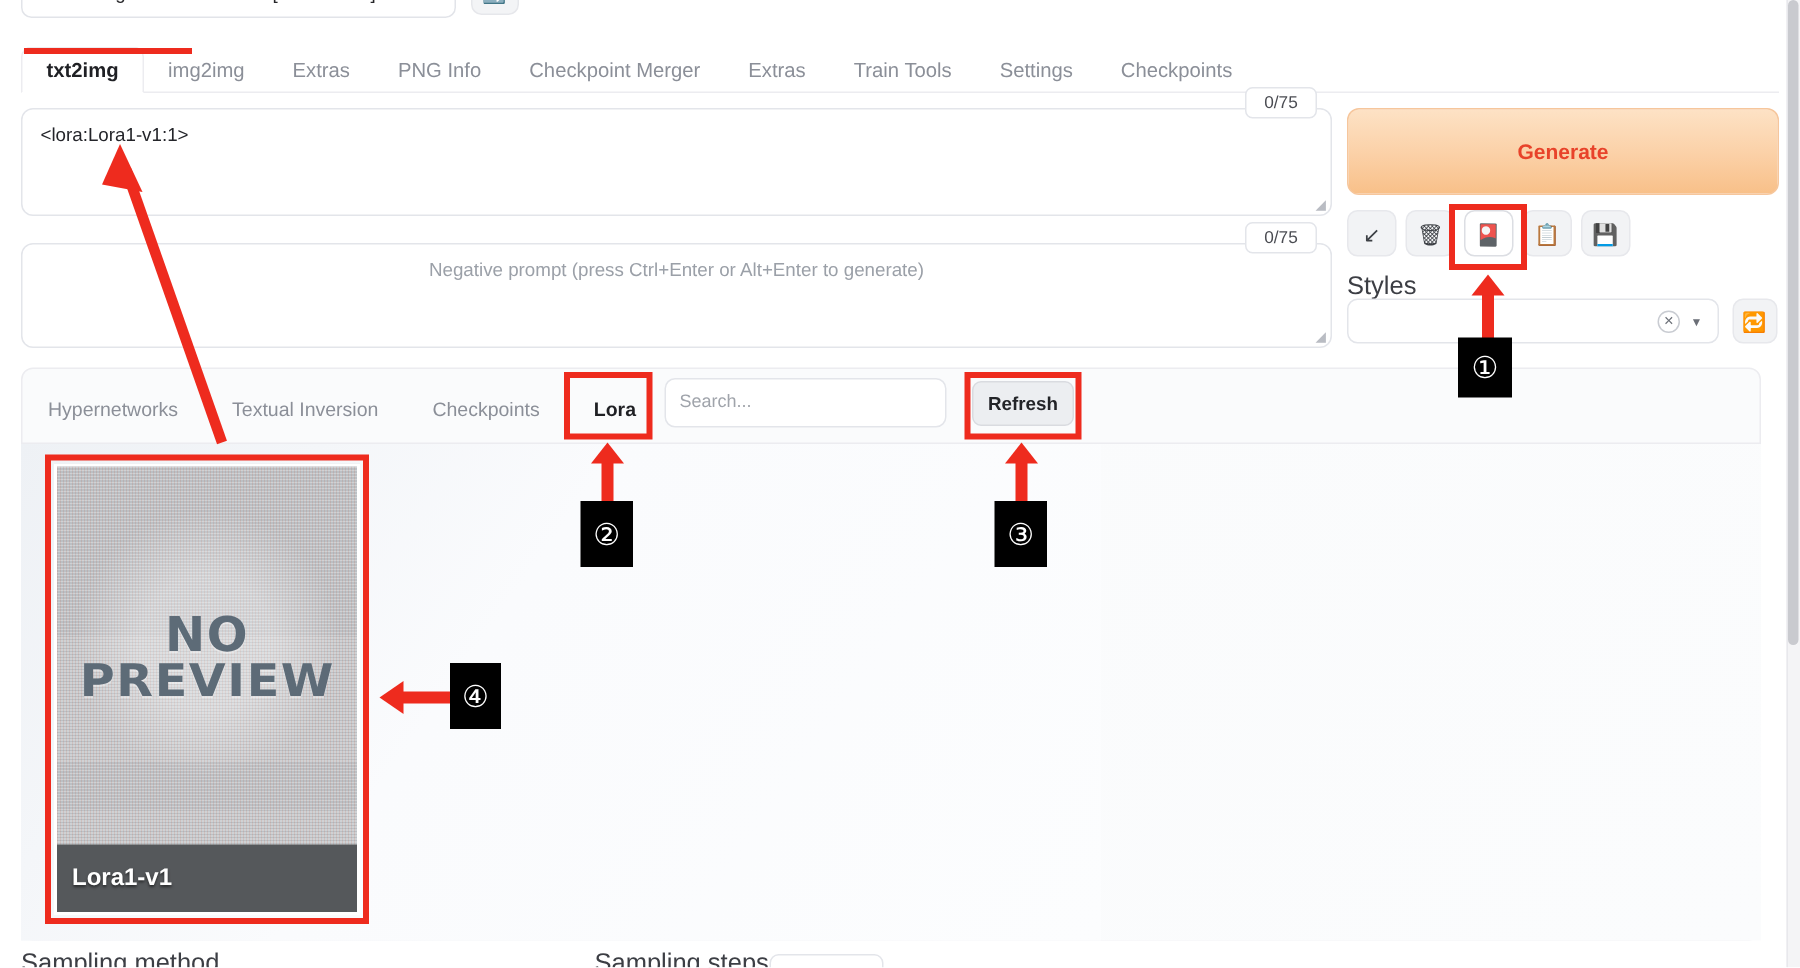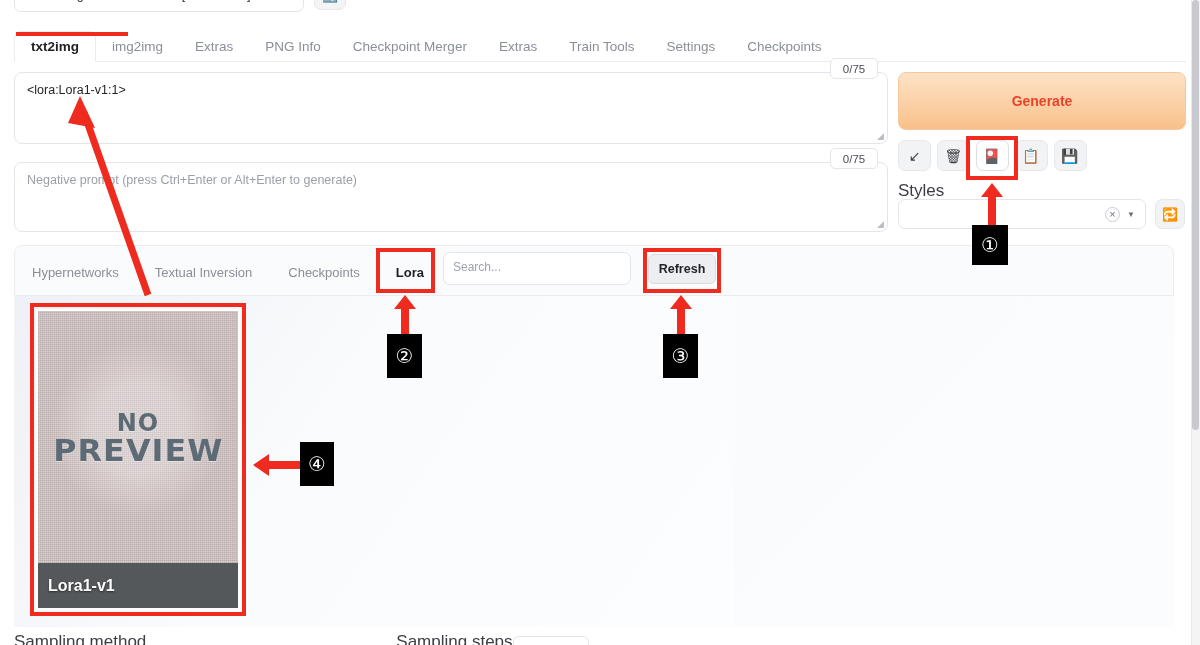--- a/index.html
+++ b/index.html
@@ -83,21 +83,21 @@
     font-size: 9px; color: #b9bcc3; line-height: 1;
   }
   .neg-wrap {
     position: absolute; left: 14px; top: 162px;
     width: 874px; height: 70px;
   }
   .neg-box {
     width: 100%; height: 100%;
     border: 1px solid #e3e5ea; border-radius: 8px;
     background: #fff; padding: 10px 12px;
-    font-size: 12.5px; color: #9ba0a8; position: relative;
+    font-size: 12.5px; color: #9ba0a8; position: relative; text-align: center;
   }
   .counter {
     position: absolute; right: 2px;
     width: 48px; height: 21px;
     border: 1px solid #e3e5ea; border-radius: 5px;
     background: #fff;
     font-size: 11.5px; color: #4a4c52;
     display: flex; align-items: center; justify-content: center;
   }
   .counter.c1 { top: 58px; }
@@ -215,21 +215,21 @@
     text-align: center;
   }
   .np-line {
     font-family: "DejaVu Sans", sans-serif;
     font-weight: bold;
     color: #5d6b77;
     letter-spacing: 1px;
     line-height: 1.02;
     text-shadow: 0 1px 0 rgba(255,255,255,.35);
   }
-  .np1 { font-size: 24px; }
+  .np1 { font-size: 32px; }
   .np2 { font-size: 30px; transform: scaleX(1.06); }
   .card-label {
     position: absolute; left: 0; bottom: 0;
     width: 100%; height: 45px;
     background: #55585b;
     display: flex; align-items: center;
     padding-left: 10px;
     color: #fff; font-size: 16px; font-weight: bold;
     text-shadow: 0 1px 2px rgba(0,0,0,.55);
   }

